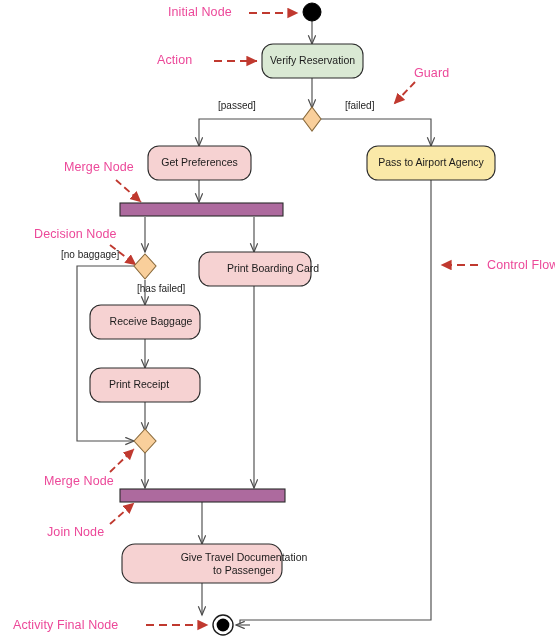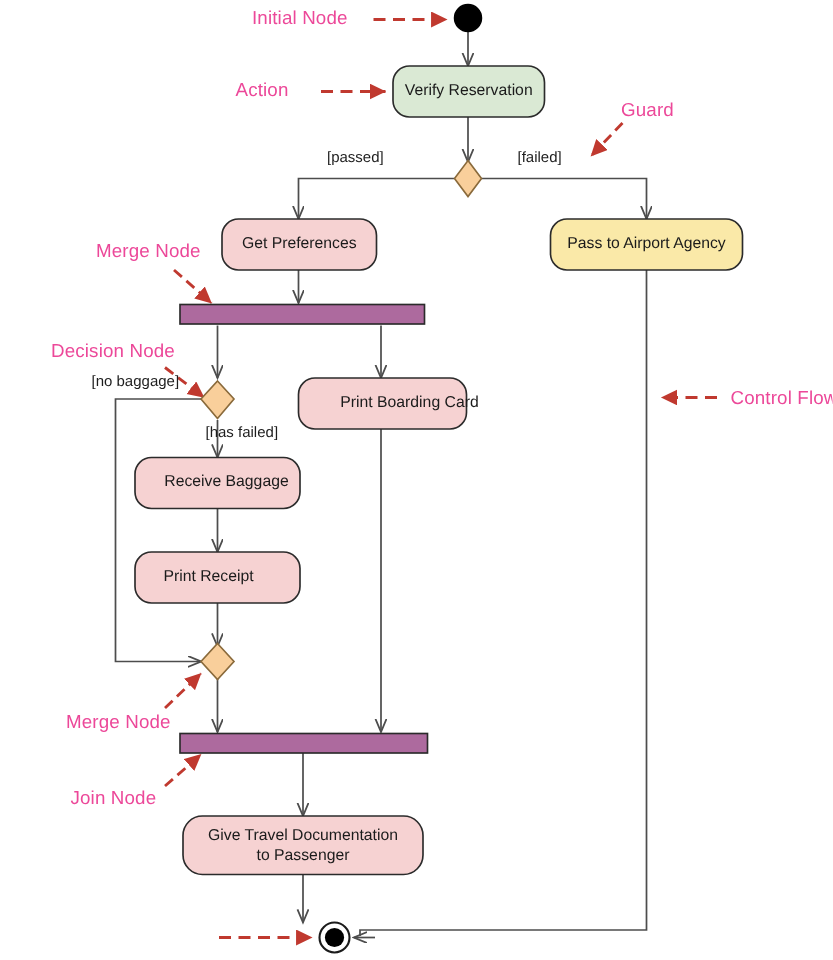--- a/index.html
+++ b/index.html
@@ -149,21 +149,21 @@
   <div class="node-label" style="left:148px; top:156px; width:103px;">Get Preferences</div>
 
   <div class="node-label" style="left:367px; top:156px; width:128px;">Pass to Airport Agency</div>
 
   <div class="node-label" style="left:199px; top:262px; width:112px;margin-left:18px;">Print Boarding Card</div>
 
   <div class="node-label" style="left:90px; top:315px; width:122px;">Receive Baggage</div>
 
   <div class="node-label" style="left:90px; top:378px; width:98px;">Print Receipt</div>
 
-  <div class="node-label" style="left:122px; top:551px; width:160px;">Give Travel Documentation
+  <div class="node-label" style="left:122px; top:551px; width:160px;padding-left:42px;">Give Travel Documentation
 to Passenger</div>
 
   <div class="guard-label" style="left:218px; top:100px;">[passed]</div>
 
   <div class="guard-label" style="left:345px; top:100px;">[failed]</div>
 
   <div class="guard-label" style="left:61px; top:249px;">[no baggage]</div>
 
   <div class="guard-label" style="left:137px; top:283px;">[has failed]</div>
 
@@ -176,14 +176,15 @@
   <div class="anno-label" style="left:64px; top:160px;">Merge Node</div>
 
   <div class="anno-label" style="left:34px; top:227px;">Decision Node</div>
 
   <div class="anno-label" style="left:487px; top:258px;">Control Flow</div>
 
   <div class="anno-label" style="left:44px; top:474px;text-align:right;">Merge Node</div>
 
   <div class="anno-label" style="left:47px; top:525px;">Join Node</div>
 
+  <div class="anno-label" style="left:13px; top:618px;">Activity Final Node</div>
 
 </div>
 
 </body></html>

